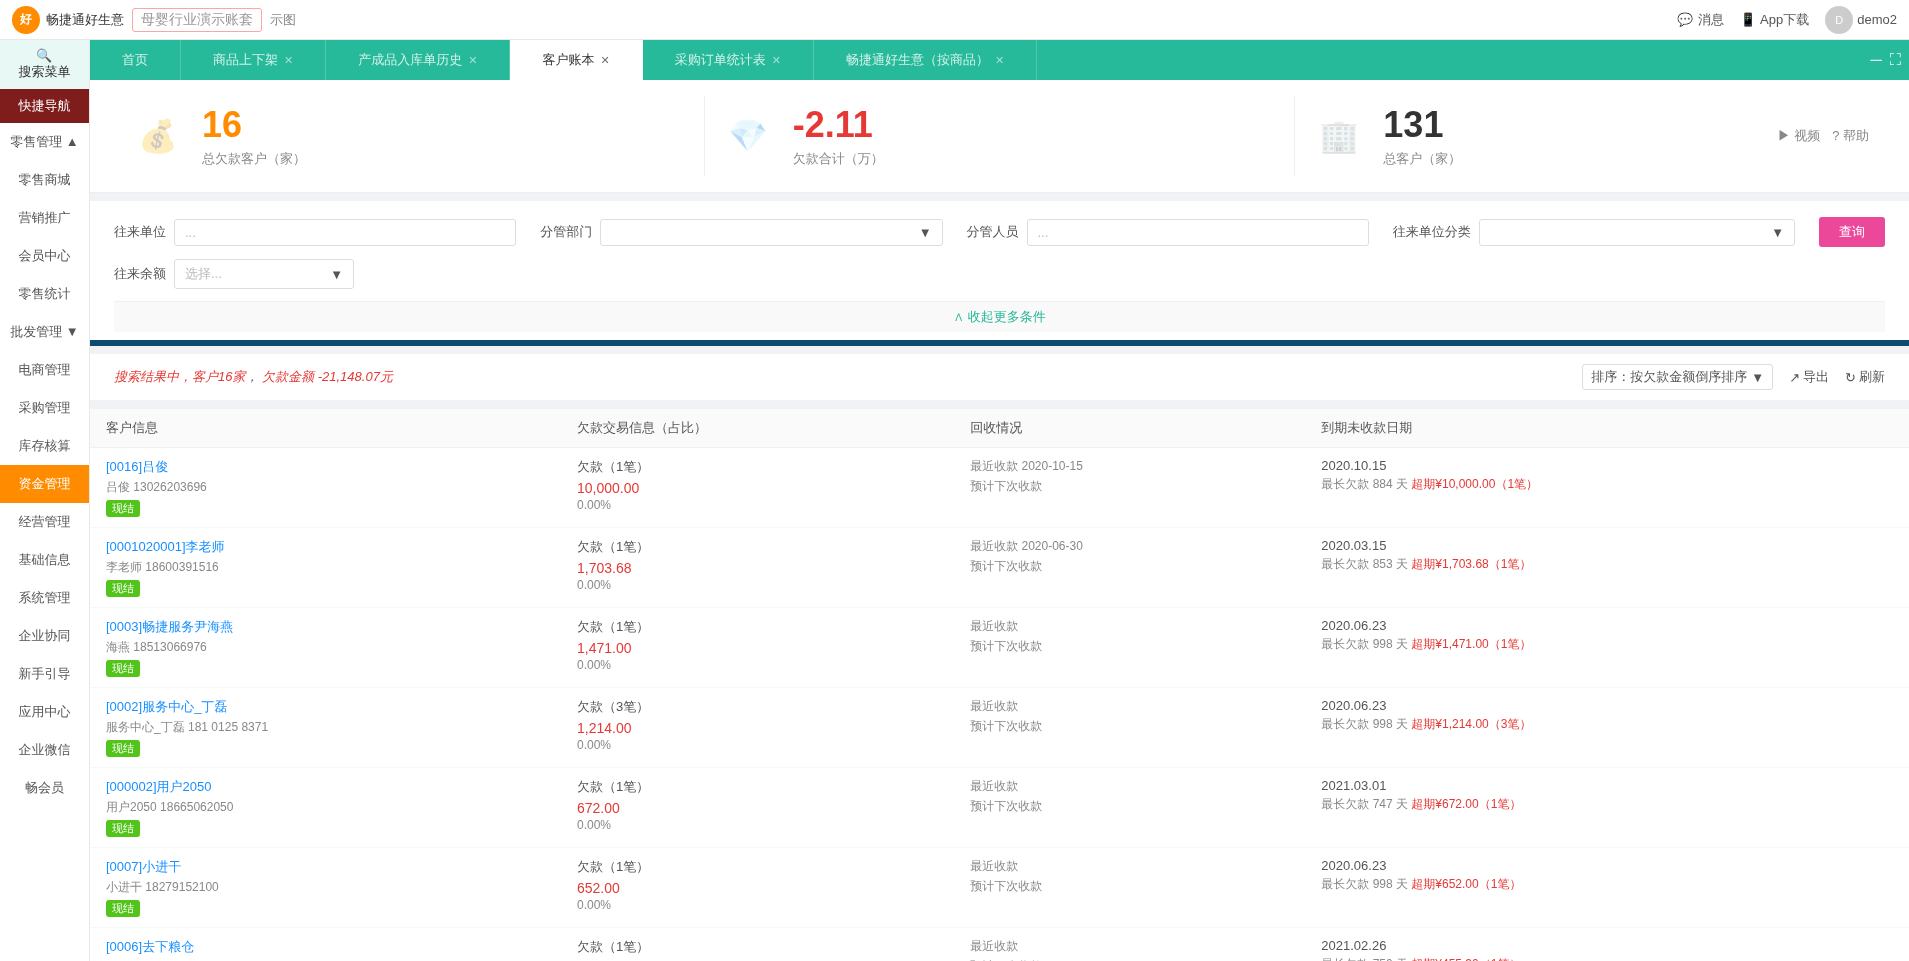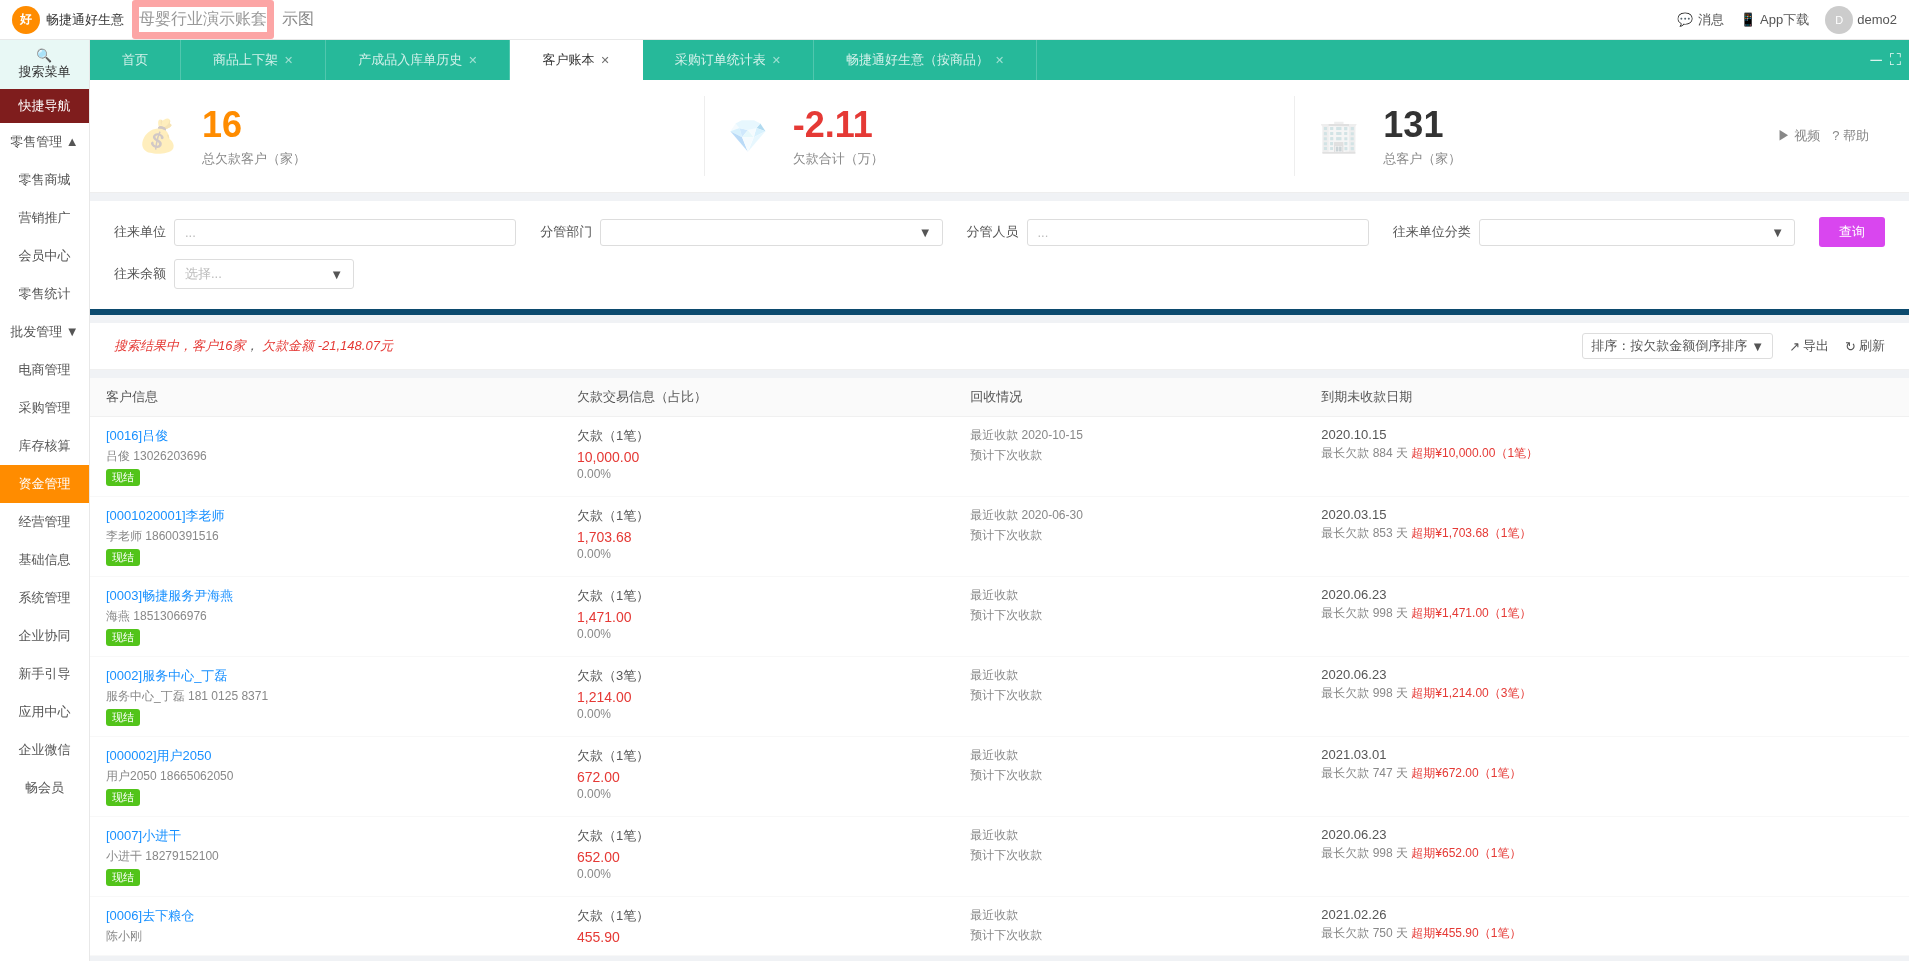--- a/index.html
+++ b/index.html
@@ -13,21 +13,21 @@
       align-items: center;
       padding: 0 12px;
       border-bottom: 1px solid #e8e8e8;
       justify-content: space-between;
       flex-shrink: 0;
     }
     .top-bar-left { display: flex; align-items: center; gap: 8px; }
     .logo-area { display: flex; align-items: center; gap: 6px; }
     .logo-icon { width: 28px; height: 28px; background: #ff8c00; border-radius: 50%; display: flex; align-items: center; justify-content: center; color: white; font-size: 12px; font-weight: bold; }
     .logo-text { font-size: 13px; color: #333; }
-    .system-title { font-size: 16px; color: #999; border: 7px solid #fca5a5; padding: 2px 0; border-radius: 3px; cursor: pointer; }
+    .system-title { font-size: 14px; color: #999; border: 1px solid #fca5a5; padding: 2px 8px; border-radius: 3px; cursor: pointer; }
     .top-bar-right { display: flex; align-items: center; gap: 16px; }
     .top-right-item { display: flex; align-items: center; gap: 4px; color: #555; cursor: pointer; font-size: 13px; }
     .avatar { width: 28px; height: 28px; border-radius: 50%; background: #ccc; overflow: hidden; display: flex; align-items: center; justify-content: center; color: white; font-size: 11px; }
 
     
     .main-layout { display: flex; flex: 1; overflow: hidden; }
 
     
     .sidebar { width: 90px; background: #fff; border-right: 1px solid #e8e8e8; display: flex; flex-direction: column; overflow-y: auto; flex-shrink: 0; }
     .sidebar-item { padding: 10px 6px; text-align: center; cursor: pointer; color: #555; font-size: 12px; display: flex; flex-direction: column; align-items: center; gap: 3px; }
@@ -65,21 +65,21 @@
     .stat-info { display: flex; flex-direction: column; }
 
     
     .filter-area { background: #fff; padding: 16px 24px 8px; border-bottom: 6px solid #0c4a6e; margin-top: 8px; }
     .filter-row { display: flex; align-items: center; gap: 24px; margin-bottom: 12px; flex-wrap: wrap; }
     .filter-group { display: flex; align-items: center; gap: 8px; min-width: 200px; flex: 1; }
     .filter-label { color: #555; font-size: 13px; white-space: nowrap; }
     .filter-input { flex: 1; border: 1px solid #ddd; border-radius: 3px; padding: 5px 10px; font-size: 13px; color: #555; display: flex; align-items: center; justify-content: space-between; cursor: pointer; background: #fff; }
     .filter-input-text { color: #bbb; }
     .filter-select { flex: 1; border: 1px solid #ddd; border-radius: 3px; padding: 5px 10px; font-size: 13px; color: #555; display: flex; align-items: center; justify-content: space-between; cursor: pointer; background: #fff; }
-    .search-btn { background: #d946ef; color: #fff; border: none; border-radius: 3px; padding: 6px 20px; cursor: pointer; font-size: 13px; }
+    .search-btn { background: #ec4899; color: #fff; border: none; border-radius: 3px; padding: 6px 20px; cursor: pointer; font-size: 13px; }
     .collapse-bar { text-align: center; padding: 6px; color: #26b99a; font-size: 13px; cursor: pointer; background: #f9f9f9; border-top: 1px solid #f0f0f0; margin-top: 4px; }
 
     
     .results-header { background: #fff; padding: 10px 24px; display: flex; justify-content: space-between; align-items: center; border-bottom: 1px solid #f0f0f0; margin-top: 8px; }
     .results-info { font-size: 13px; color: #555; font-style: italic; }
     .results-info span { color: #e53935; }
     .results-actions { display: flex; gap: 16px; align-items: center; font-size: 13px; color: #555; }
     .sort-select { border: 1px solid #ddd; border-radius: 3px; padding: 3px 8px; font-size: 12px; color: #555; cursor: pointer; display: flex; align-items: center; gap: 4px; }
 
     
@@ -101,21 +101,21 @@
 </head>
 <body>
 
 <div class="top-bar">
   <div class="top-bar-left">
     <div class="logo-area">
       <div class="logo-icon">好</div>
       <span class="logo-text">畅捷通好生意</span>
     </div>
     <div class="system-title">母婴行业演示账套</div>
-    <span style="color:#888;font-size:16px;">示图</span>
+    <span style="color:#888;font-size:13px;">示图</span>
   </div>
   <div class="top-bar-right">
     <div class="top-right-item">
       <span>💬</span>
       <span>消息</span>
     </div>
     <div class="top-right-item">
       <span>📱</span>
       <span>App下载</span>
     </div>
@@ -292,20 +292,24 @@
           <button class="search-btn">查询</button>
         </div>
         <div class="filter-row">
           <div class="filter-group">
             <span class="filter-label">往来余额</span>
             <div class="filter-select" style="max-width:180px;">
               <span class="filter-input-text">选择...</span>
               <span>▼</span>
             </div>
           </div>
+        </div>
+        <div class="collapse-bar">
+          <span>∧ </span>
+          <span>收起更多条件</span>
         </div>
       </div>
 
       <div class="results-header">
         <div class="results-info">
           <span>搜索结果中，客户16家</span>，
           <span>欠款金额</span>
           <span style="color:#e53935;">-21,148.07元</span>
         </div>
         <div class="results-actions">

